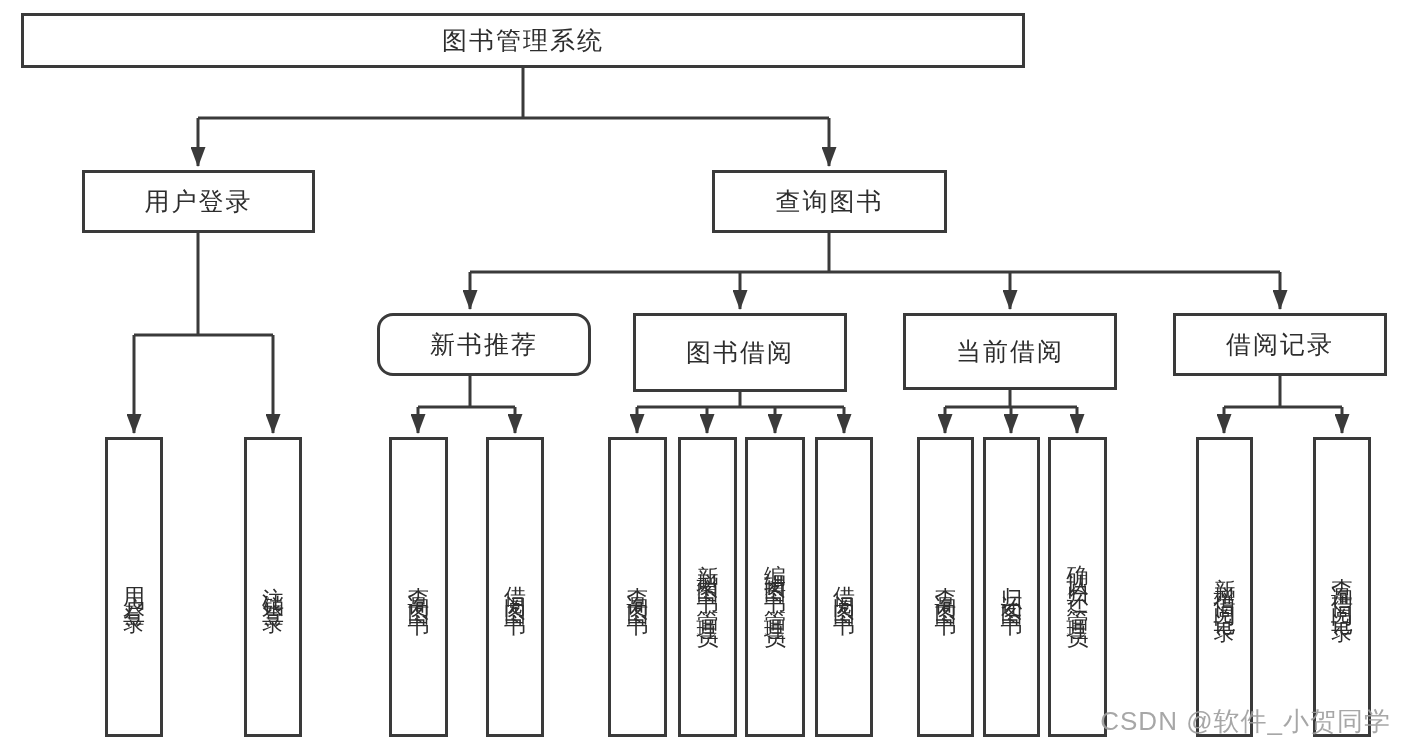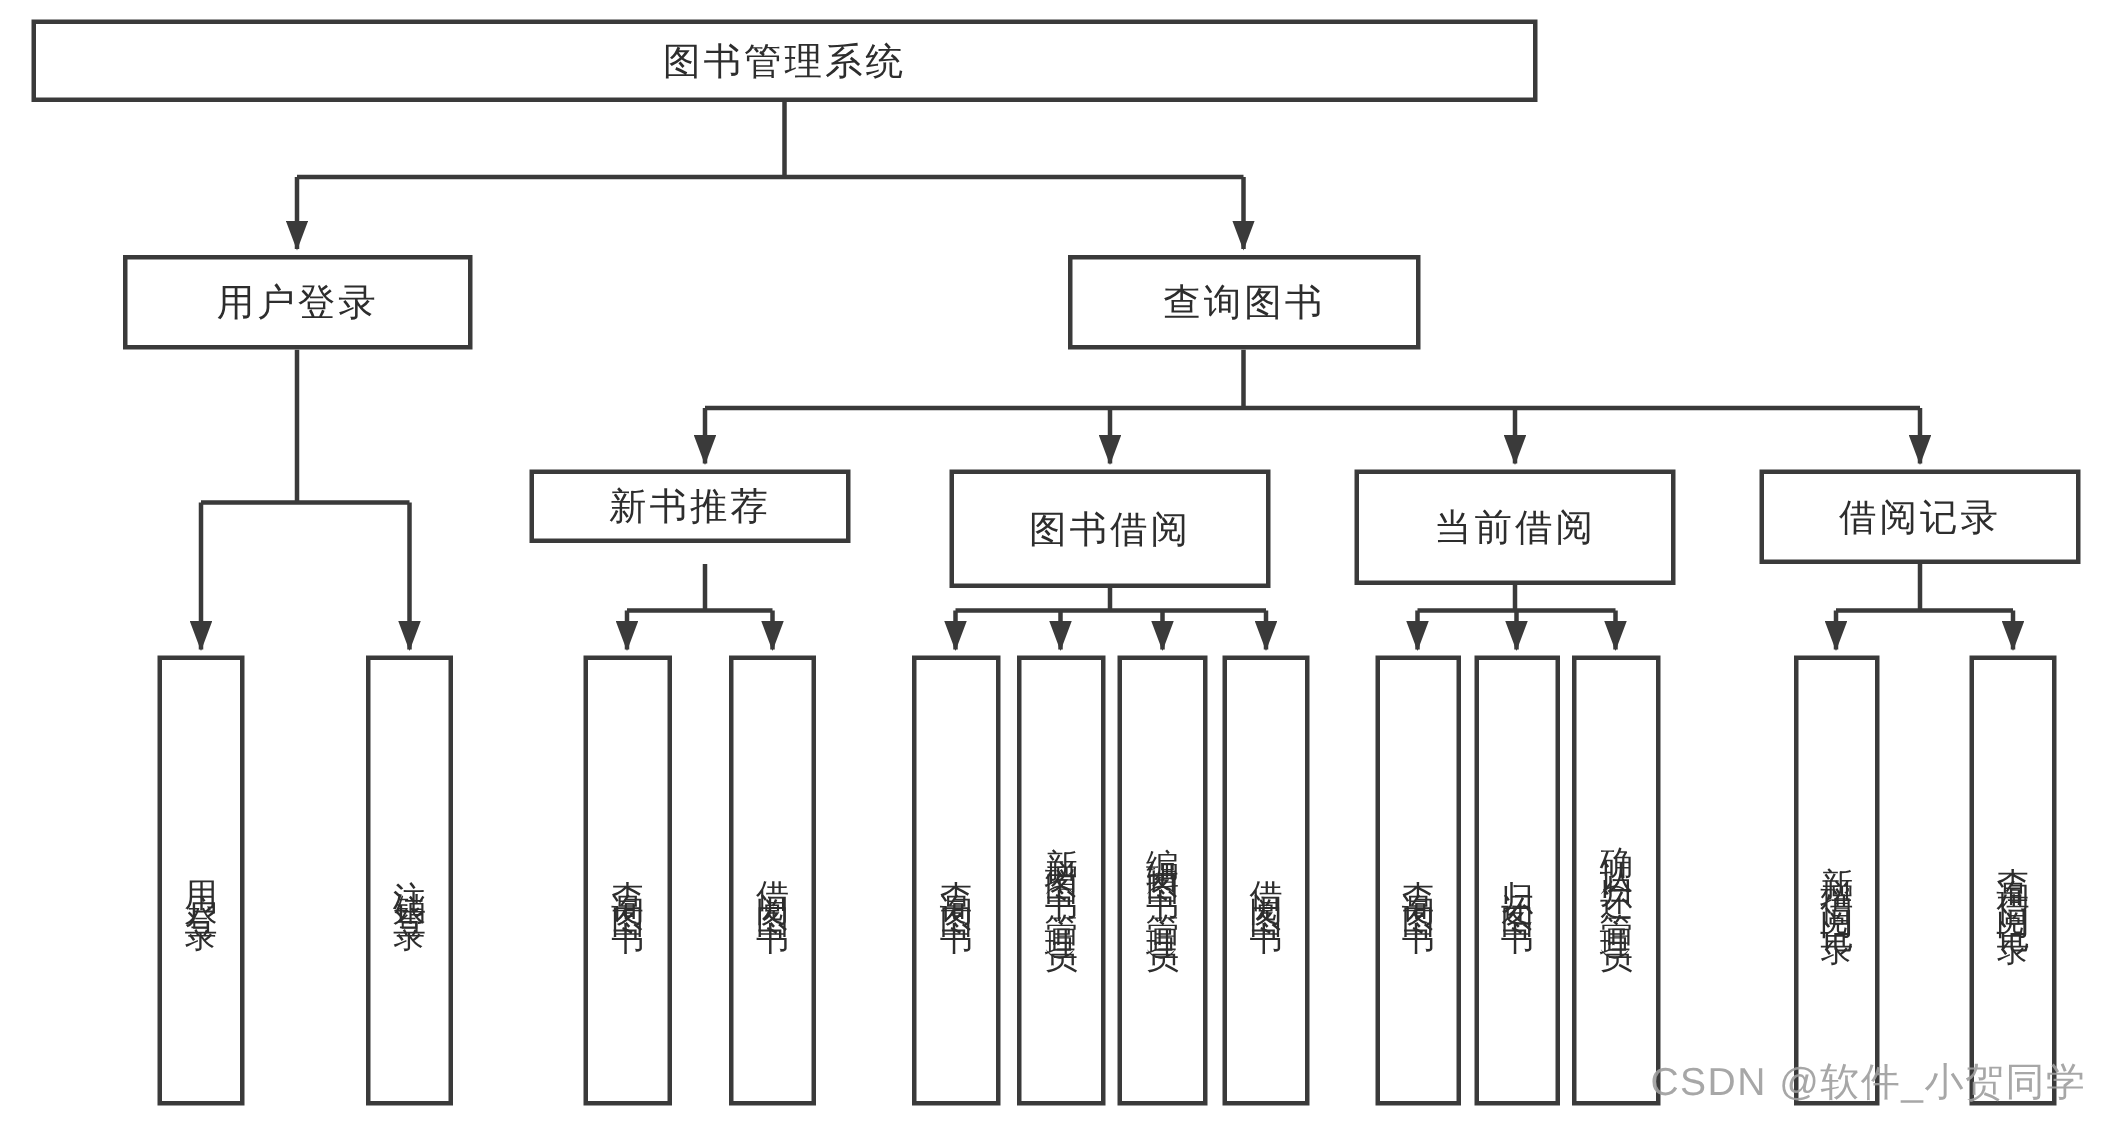--- a/index.html
+++ b/index.html
@@ -127,21 +127,21 @@
     <span>图书管理系统</span>
   </div>
 
   <div class="node h" style="left:82px; top:170px; width:233px; height:63px;">
     <span>用户登录</span>
   </div>
   <div class="node h" style="left:712px; top:170px; width:235px; height:63px;">
     <span>查询图书</span>
   </div>
 
-  <div class="node h" style="left:353px; top:313px; width:214px; height:49px;">
+  <div class="node h" style="left:377px; top:313px; width:214px; height:63px;border-radius:16px;">
     <span>新书推荐</span>
   </div>
   <div class="node h" style="left:633px; top:313px; width:214px; height:79px;">
     <span>图书借阅</span>
   </div>
   <div class="node h" style="left:903px; top:313px; width:214px; height:77px;">
     <span>当前借阅</span>
   </div>
   <div class="node h" style="left:1173px; top:313px; width:214px; height:63px;">
     <span>借阅记录</span>

